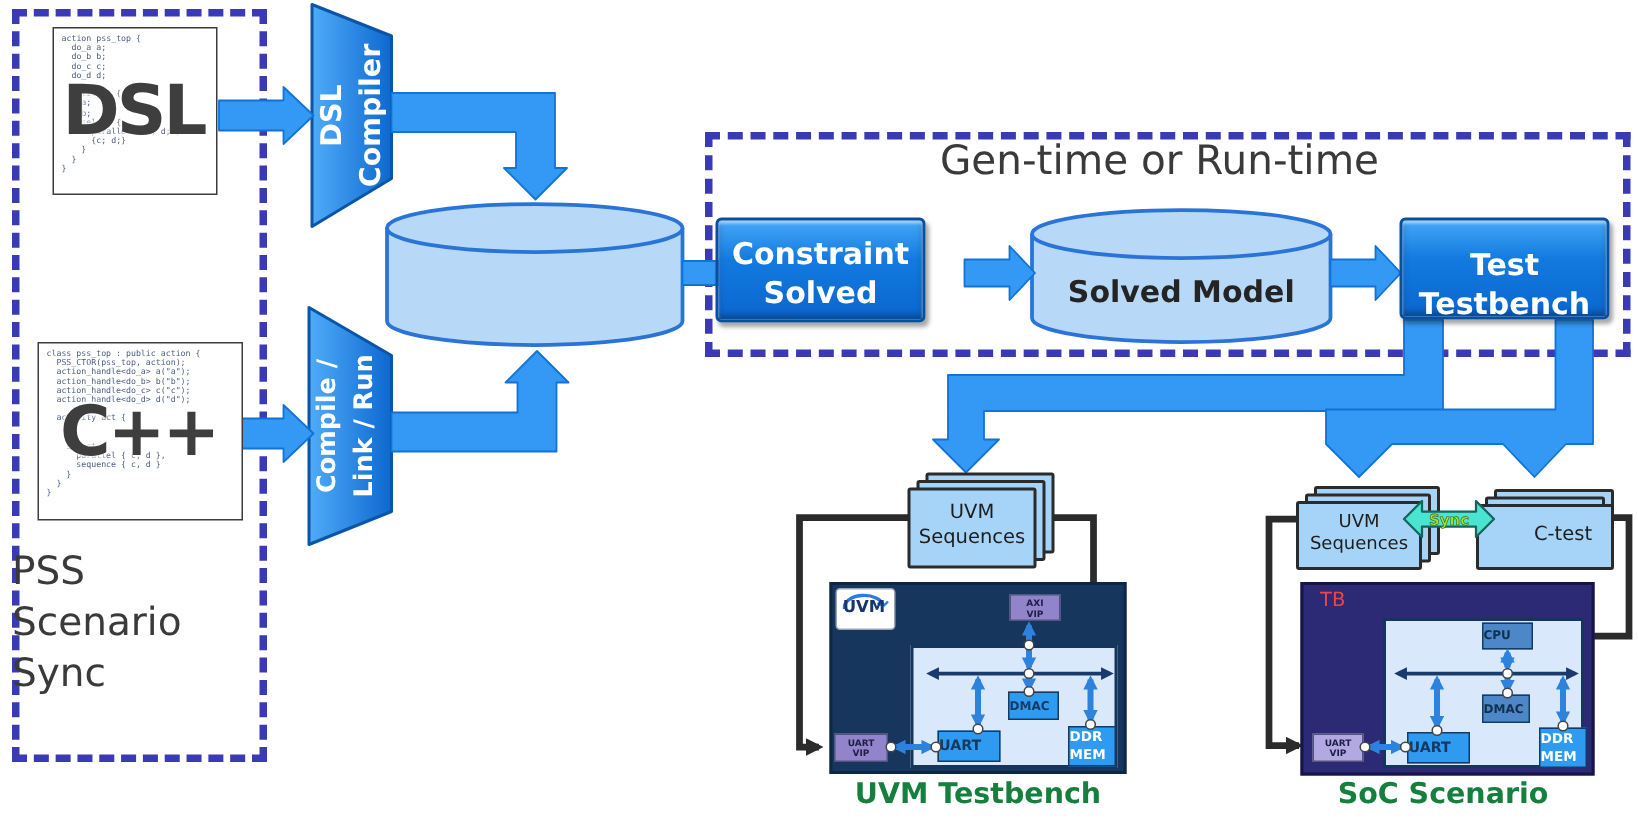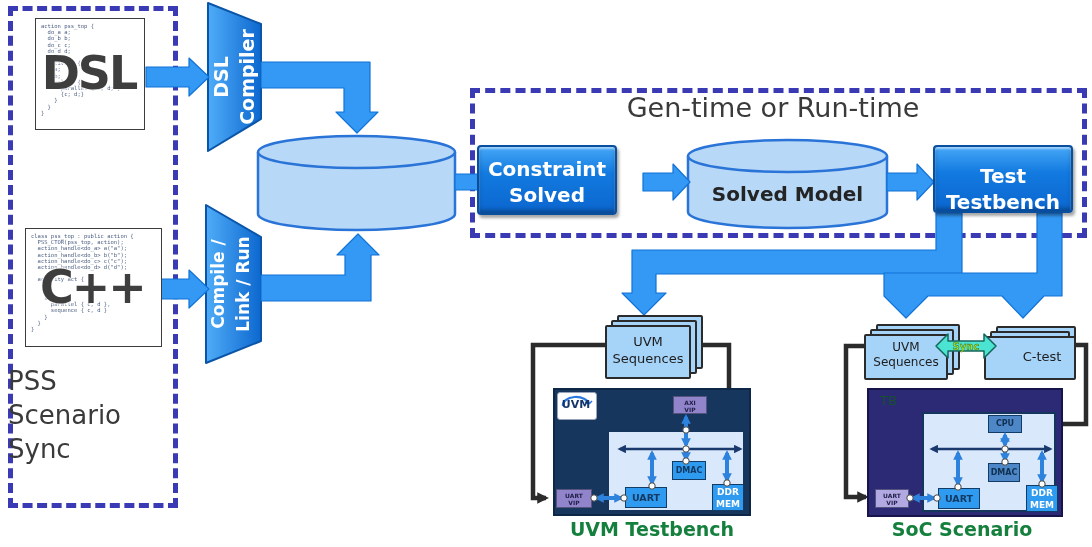--- a/index.html
+++ b/index.html
@@ -14,21 +14,21 @@
            font-weight:bold;font-size:46px;color:#3e3e3e;letter-spacing:-2px;
            text-shadow:0 0 4px #fff,0 0 3px #fff,0 0 2px #fff;}
   .bigtext{color:#3a3a3a;}
   .bluebox{position:absolute;background:linear-gradient(180deg,#45a7f7 0%,#127ae0 40%,#0b66cf 100%);
            border:2px solid #0a4f9e;border-radius:4px;color:#fff;font-weight:bold;text-align:center;
            box-shadow:inset 0 2px 2px rgba(255,255,255,.5), inset 0 -3px 4px rgba(0,0,0,.3), 2px 3px 3px rgba(0,0,0,.35);}
   .vrot{position:absolute;transform:rotate(-90deg);color:#fff;font-weight:bold;text-align:center;}
   .cyltext{position:absolute;text-align:center;font-weight:bold;color:#242424;}
   .page{position:absolute;background:#a6d3f8;border:2px solid #2b2b2b;border-radius:2px;}
   .stacktext{position:absolute;width:100%;text-align:center;color:#1d1d1d;}
-  .comp{position:absolute;border:1.5px solid #123c66;text-align:center;font-weight:bold;box-sizing:border-box;}
+  .comp{position:absolute;border:1.5px solid #123c66;font-weight:bold;box-sizing:border-box;}
   .caption{position:absolute;text-align:center;font-weight:bold;font-size:19px;color:#15803d;}
   .viptext{font-size:6px;line-height:7.5px;color:#1d1d46;font-weight:bold;text-align:center;padding-top:1.5px;}
   svg{position:absolute;left:0;top:0;pointer-events:none;}
 </style>
 </head>
 <body>
 
 <div class="dashedbox" style="left:8px;top:6px;width:160px;height:492px;"></div>
 <div class="abs bigtext" style="left:8px;top:364px;width:166px;font-size:26px;line-height:34px;">
   <div>PSS</div>
@@ -196,21 +196,21 @@
 </div>
 <div class="abs" style="left:556px;top:489px;width:36px;height:19px;background:#9184cb;border:1px solid #53537e;box-sizing:border-box;">
   <div class="viptext">
     <div>UART</div>
     <div>VIP</div>
   </div>
 </div>
 <div class="caption" style="left:553px;top:518px;width:198px;">UVM Testbench</div>
 
 <div class="abs" style="left:867px;top:388px;width:196px;height:129px;background:#2d2a75;border:2px solid #16144a;box-sizing:border-box;"></div>
-<div class="abs" style="left:880px;top:393px;font-size:13px;color:#14532d;">TB</div>
+<div class="abs" style="left:880px;top:393px;font-size:13px;color:#ef4444;">TB</div>
 <div class="abs" style="left:922px;top:412px;width:134px;height:100px;background:#d9e8fb;border:2px solid #16355c;box-sizing:border-box;"></div>
 <div class="comp" style="left:988px;top:415px;width:34px;height:18px;background:#4d87c8;font-size:8px;line-height:16px;color:#10304f;">CPU</div>
 <div class="comp" style="left:988px;top:463px;width:32px;height:19px;background:#4d87c8;font-size:8px;line-height:17px;color:#10304f;">DMAC</div>
 <div class="comp" style="left:938px;top:488px;width:42px;height:21px;background:#2f9bf0;font-size:9.5px;line-height:19px;color:#143a63;">UART</div>
 <div class="comp" style="left:1026px;top:485px;width:32px;height:27px;background:#2f9bf0;font-size:9px;line-height:12px;color:#fff;padding-top:1px;">
   <div>DDR</div>
   <div>MEM</div>
 </div>
 <div class="abs" style="left:875px;top:489px;width:34px;height:19px;background:#b3a9e2;border:1px solid #53537e;box-sizing:border-box;">
   <div class="viptext">

